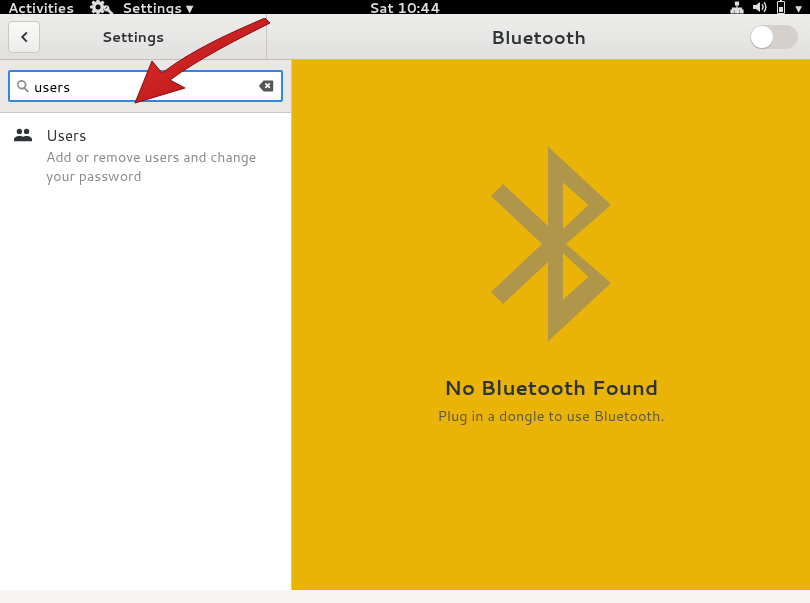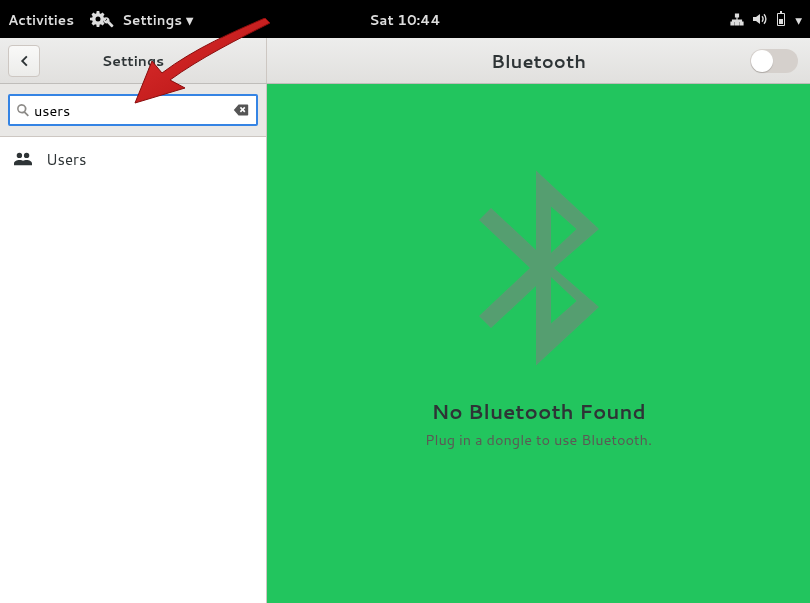--- a/index.html
+++ b/index.html
@@ -8,21 +8,21 @@
       width: 810px;
       height: 603px;
       overflow: hidden;
       background: #f6f5f4;
       font-size: 14px;
       color: #2e3436;
       position: relative;
     }
     
     .topbar {
-      height: 38px;
+      height: 14px;
       background: #000;
       color: #ddd;
       display: flex;
       align-items: center;
       font-size: 13.5px;
       padding: 0 8px;
       position: relative;
     }
     .topbar .left, .topbar .right { display: flex; align-items: center; gap: 6px; }
     .topbar .center {
@@ -106,21 +106,21 @@
       top: 1px; left: 1px;
       box-shadow: 0 1px 1px rgba(0,0,0,.2);
     }
 
     
     .app-body {
       display: flex;
       height: calc(100% - 27px - 46px);
     }
     .sidebar {
-      width: 267px;
+      width: 292px;
       background: #fff;
       border-right: 1px solid #cdc7c2;
       display: flex;
       flex-direction: column;
     }
     .searchbar {
       padding: 10px 8px;
       background: #e9e8e6;
       border-bottom: 1px solid #cdc7c2;
     }
@@ -156,21 +156,21 @@
     .result-row .title { font-size: 15px; color: #2e3436; }
     .result-row .desc { font-size: 14px; color: #8c8a87; line-height: 1.35; margin-top:2px; }
 
     
     .main {
       flex: 1;
       display: flex;
       flex-direction: column;
       align-items: center;
       justify-content: center;
-      background: #22c55e;
+      background: #eab308;
       padding-bottom: 80px;
     }
     .main .bt-icon { opacity: .55; margin-bottom: 24px; }
     .main .big { font-size: 20px; font-weight: 700; color: #2e3436; margin-bottom: 4px;}
     .main .sub { font-size: 14.5px; color: #5c5955; }
 
     
     .arrow {
       position: absolute;
       left: 130px;
@@ -245,20 +245,21 @@
       </div>
     </div>
     <div class="result-row">
       <div class="ico">
         <svg width="18" height="16" viewBox="0 0 20 16">
             <path fill="#2e3436" d="M6 7a3 3 0 100-6 3 3 0 000 6zm0 2c-3 0-6 1.5-6 4v2h8c0-2 1-3.5 3-4.5C9.8 9.5 7.8 9 6 9zm8-2a3 3 0 100-6 3 3 0 000 6zm0 2c-3 0-6 1.5-6 4v2h12v-2c0-2.5-3-4-6-4z"></path>
           </svg>
       </div>
       <div>
         <div class="title">Users</div>
+        <div class="desc">Add or remove users and change your password</div>
       </div>
     </div>
   </div>
 
   <div class="main">
     <div class="bt-icon">
       <svg width="120" height="200" viewBox="0 0 80 130">
           <path fill="#808080" d="M38 0v53L8 25 0 33l34 32L0 97l8 8 30-28v53l42-39-30-26 30-26L38 0zm10 24l17 15-17 16V24zm0 82V71l17 16-17 15z"></path>
         </svg>
     </div>

